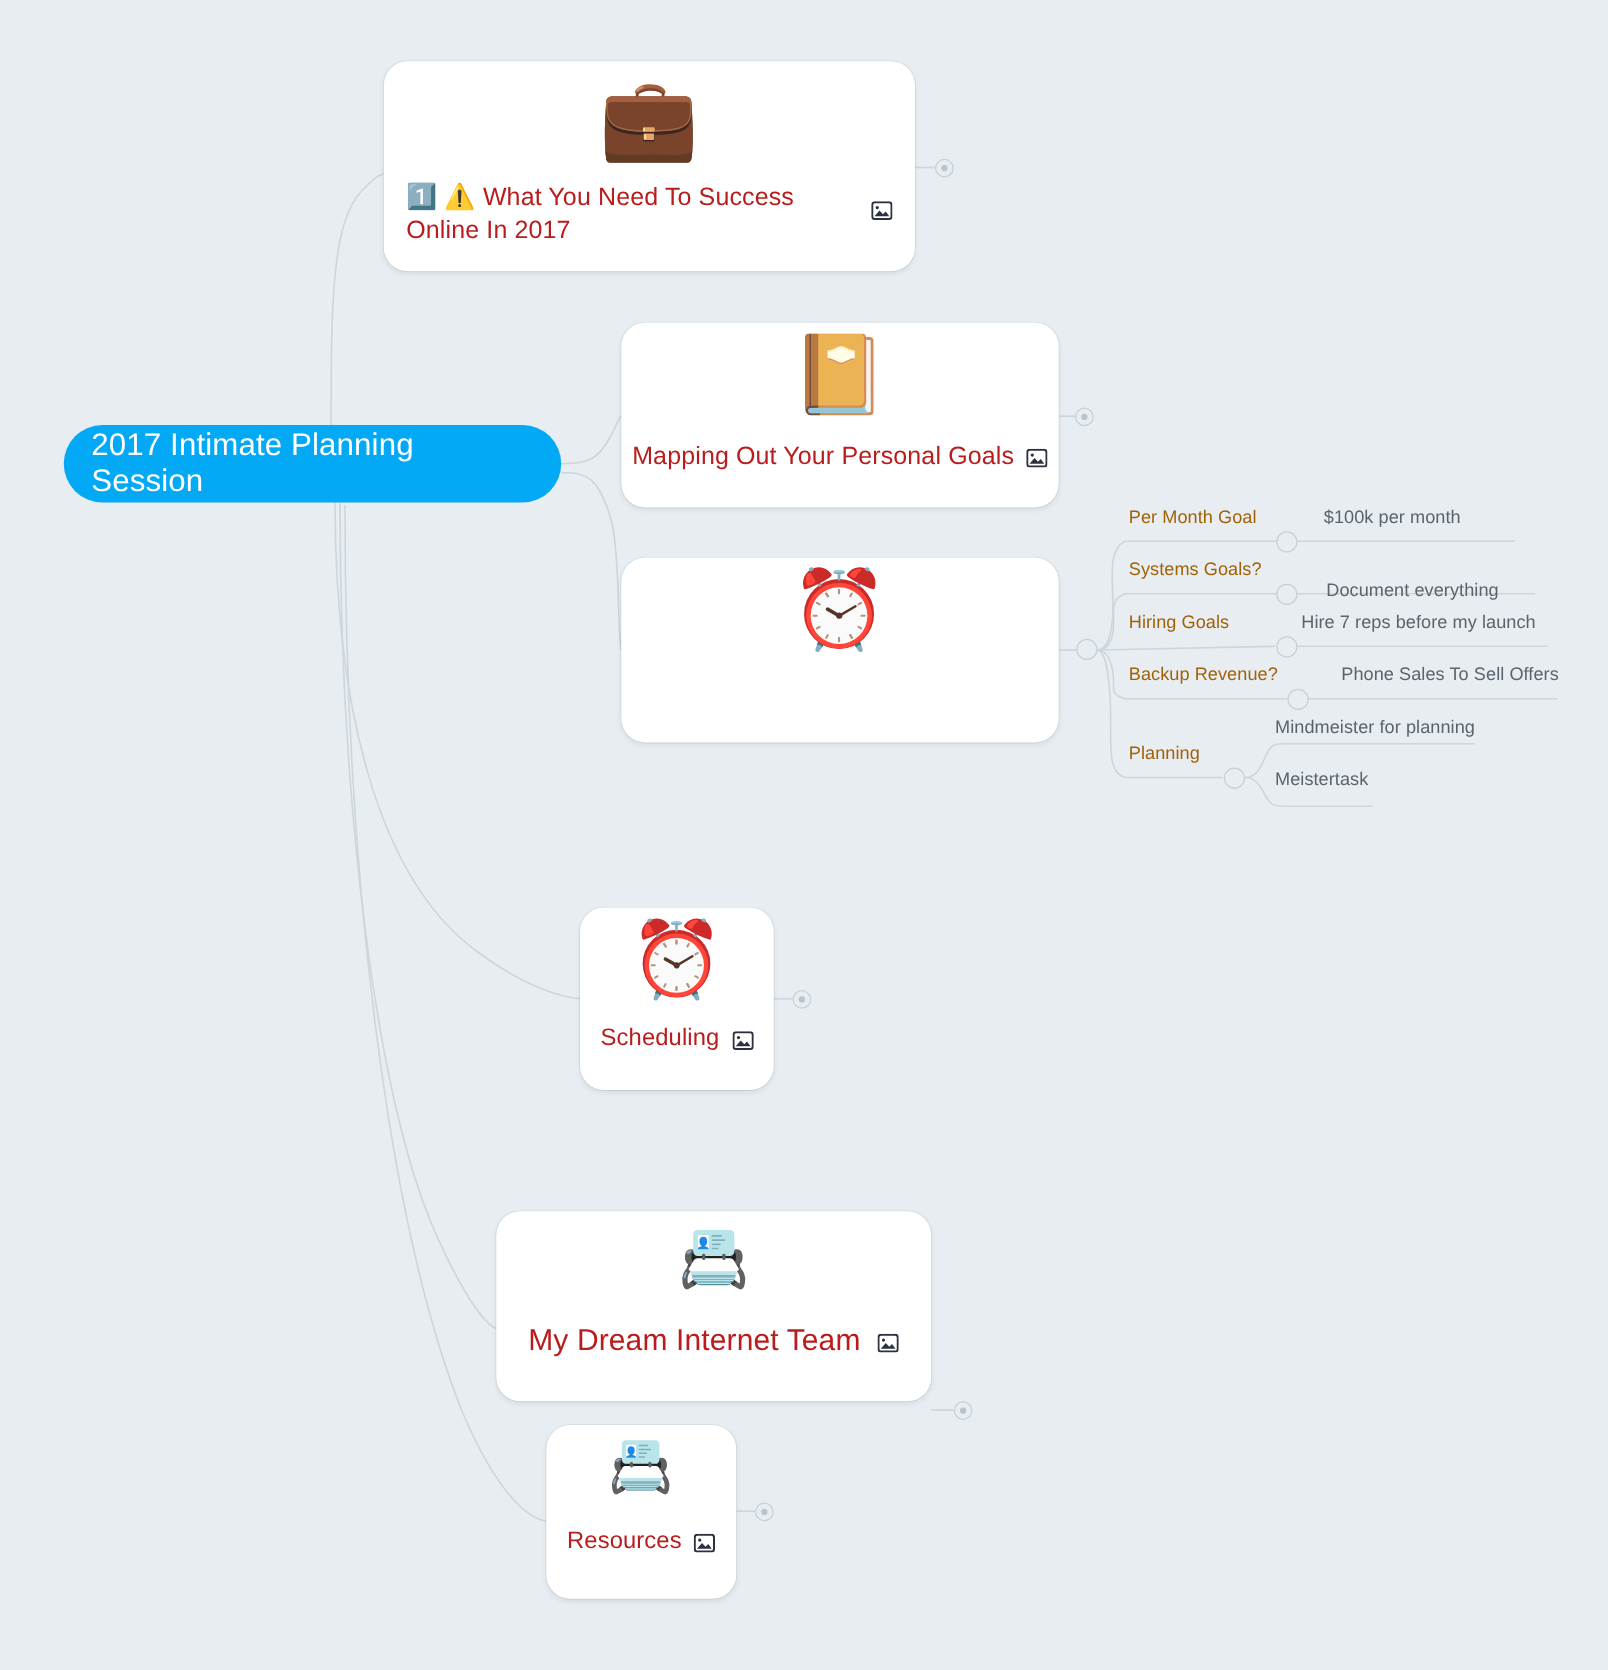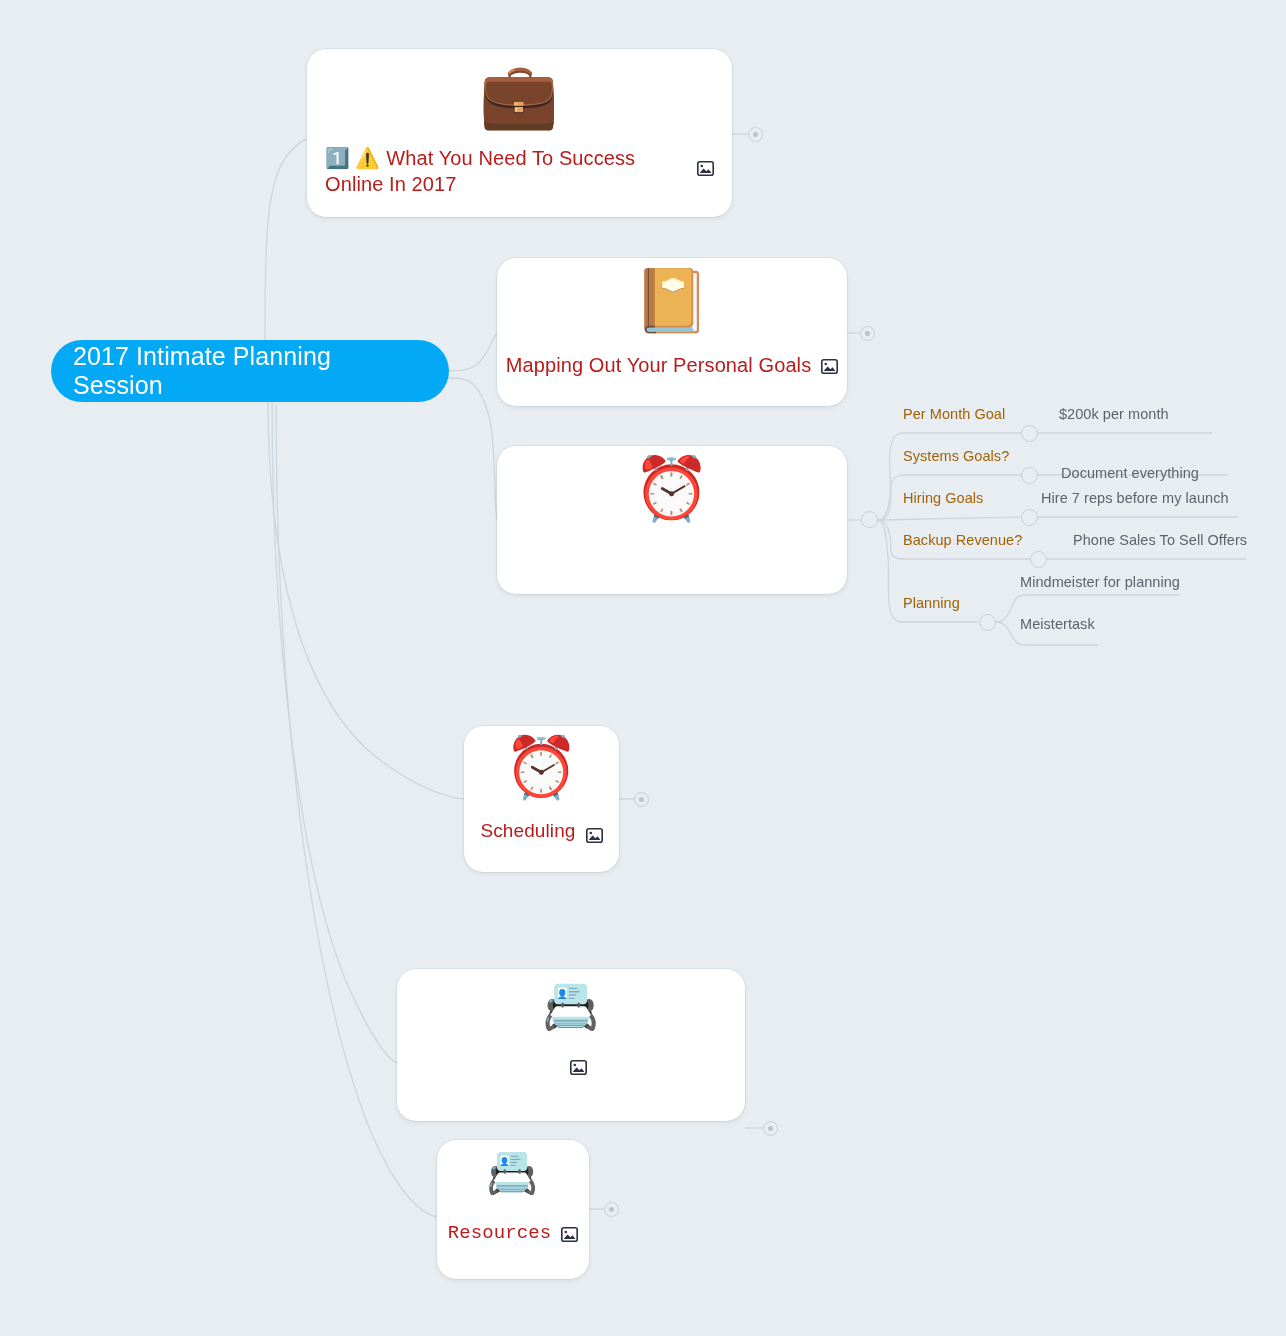--- a/index.html
+++ b/index.html
@@ -122,21 +122,21 @@
 
   
   #card-scheduling {
     left: 464px; top: 726px;
     width: 155px; height: 146px;
     padding: 12px 0 0 0;
     justify-content: flex-start;
   }
   #card-scheduling .card-thumb { font-size: 60px; height: 74px; }
   #card-scheduling .card-label { font-size: 19px; }
-  #card-scheduling .card-label-row { padding-top: 8px; align-items: flex-end; }
+  #card-scheduling .card-label-row { padding-top: 8px; }
 
   
   #card-team {
     left: 397px; top: 969px;
     width: 348px; height: 152px;
     padding: 14px 0 0 0;
     justify-content: flex-start;
   }
   #card-team .card-thumb { font-size: 46px; height: 62px; }
   #card-team .card-label { font-size: 24px; }
@@ -145,21 +145,21 @@
 
   
   #card-resources {
     left: 437px; top: 1140px;
     width: 152px; height: 139px;
     padding: 12px 0 0 0;
     justify-content: flex-start;
   }
   #card-resources .card-thumb { font-size: 42px; height: 58px; }
   #card-resources .card-label { font-size: 19px; }
-  #card-resources .card-label-row { padding-top: 12px; font-family: Liberation Mono, monospace; }
+  #card-resources .card-label-row { padding-top: 12px; }
 
   
   .sub-label {
     position: absolute;
     font-size: 14.5px;
     color: #a16207;
     white-space: nowrap;
     letter-spacing: 0.05px;
     z-index: 4;
   }
@@ -296,20 +296,21 @@
             <circle cx="4.8" cy="5" r="1.3" fill="#2b3140"></circle>
             <path d="M2.6 12 L6.6 7.4 L9.4 10.3 L11.6 8.2 L14.4 12 Z" fill="#2b3140"></path>
           </svg>
       </span>
     </div>
   </div>
 
   <div class="card" id="card-team">
     <div class="card-thumb">📇</div>
     <div class="card-label-row">
+      <span class="card-label">My Dream Internet Team</span>
       <span class="img-badge">
         <svg viewBox="0 0 17 15">
             <rect x="0.8" y="0.8" width="15.4" height="13.4" rx="2" ry="2" fill="none" stroke="#2b3140" stroke-width="1.6"></rect>
             <circle cx="4.8" cy="5" r="1.3" fill="#2b3140"></circle>
             <path d="M2.6 12 L6.6 7.4 L9.4 10.3 L11.6 8.2 L14.4 12 Z" fill="#2b3140"></path>
           </svg>
       </span>
     </div>
   </div>
 
@@ -321,21 +322,21 @@
         <svg viewBox="0 0 17 15">
             <rect x="0.8" y="0.8" width="15.4" height="13.4" rx="2" ry="2" fill="none" stroke="#2b3140" stroke-width="1.6"></rect>
             <circle cx="4.8" cy="5" r="1.3" fill="#2b3140"></circle>
             <path d="M2.6 12 L6.6 7.4 L9.4 10.3 L11.6 8.2 L14.4 12 Z" fill="#2b3140"></path>
           </svg>
       </span>
     </div>
   </div>
 
   <div class="sub-label" style="left:903px; top:406px;">Per Month Goal</div>
-  <div class="sub-child" style="left:1059px; top:406px;">$200k per month</div>
+  <div class="sub-child" style="left:1059px; top:406px;">$100k per month</div>
 
   <div class="sub-label" style="left:903px; top:448px;">Systems Goals?</div>
   <div class="sub-child" style="left:1061px; top:465px;text-align:right;">Document everything</div>
 
   <div class="sub-label" style="left:903px; top:490px;">Hiring Goals</div>
   <div class="sub-child" style="left:1041px; top:490px;">Hire 7 reps before my launch</div>
 
   <div class="sub-label" style="left:903px; top:532px;">Backup Revenue?</div>
   <div class="sub-child" style="left:1073px; top:532px;">Phone Sales To Sell Offers</div>
 

